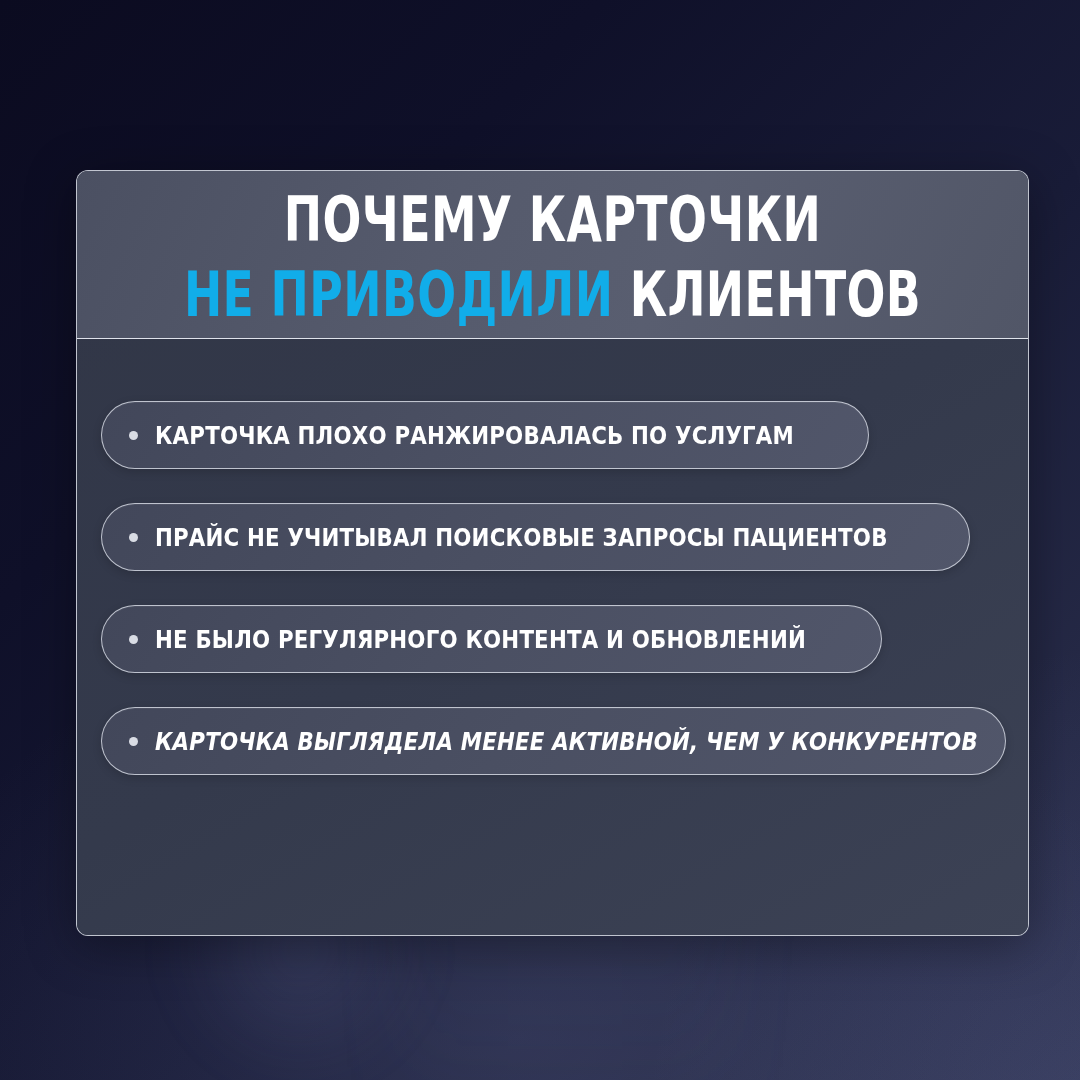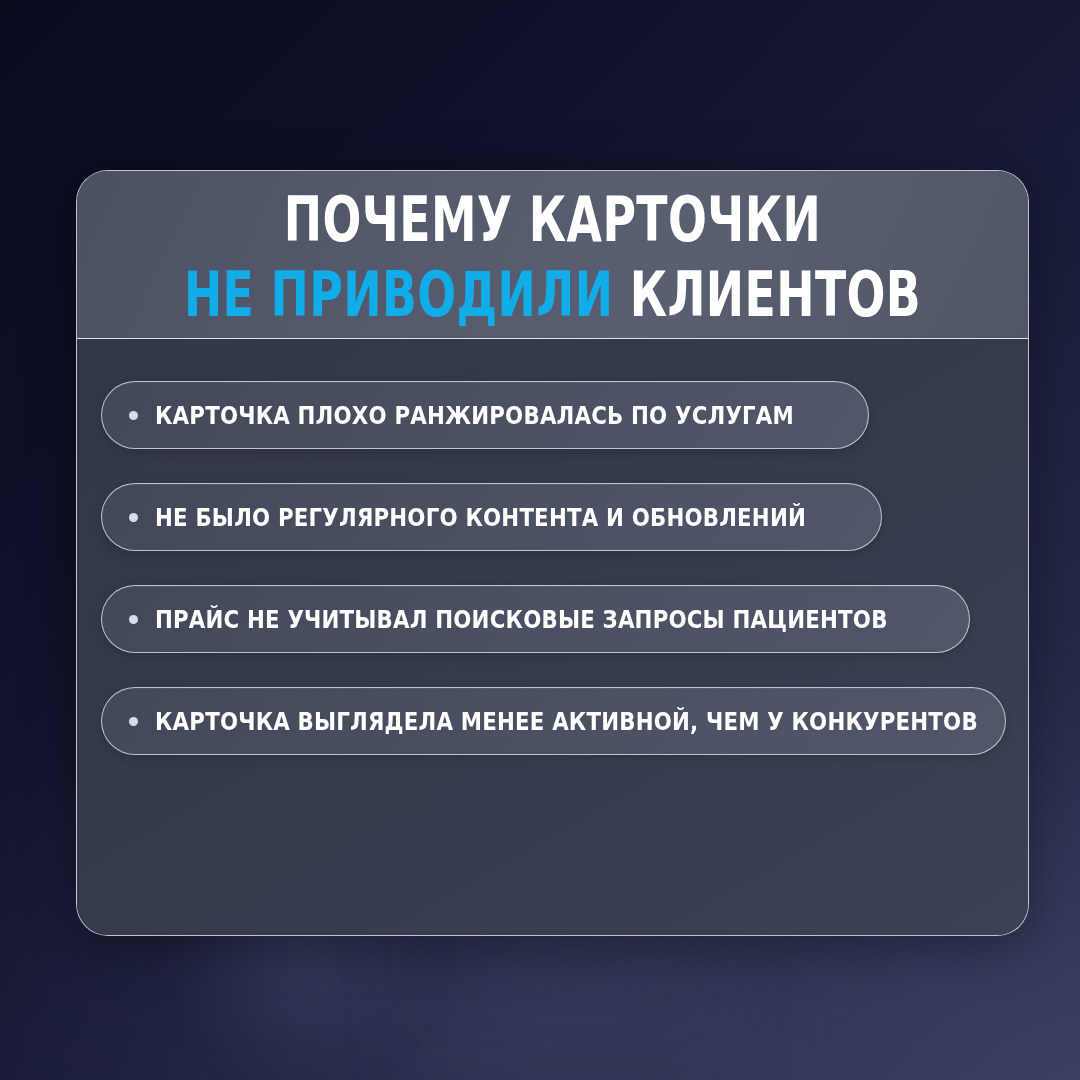--- a/index.html
+++ b/index.html
@@ -36,21 +36,21 @@
     background:radial-gradient(circle at 50% 50%, rgba(140,150,195,0.16) 0%, rgba(0,0,0,0) 70%);
     filter:blur(26px);
     pointer-events:none;
   }
 
   
   #card {
     position:absolute;
     left:76px; top:170px;
     width:953px; height:766px;
-    border-radius:32px;
+    border-radius:12px;
     border:1px solid rgba(228,231,240,0.80);
     overflow:hidden;
     background:linear-gradient(160deg,#343949 0%, #343a4b 40%, #3b4154 100%);
     box-shadow:0 10px 50px rgba(0,0,0,0.35);
   }
 
   #card-header {
     position:relative;
     height:168px;
     background:
@@ -79,41 +79,41 @@
   }
   #title-line-1 { font-size:62px; margin-bottom:13px; }
   #title-line-2 { font-size:62px; }
 
   .accent { color:#11ade9; }
 
   #card-body {
     position:relative;
     height:597px;
     background:linear-gradient(150deg,#30354695 0%, #343a4c 45%, #3c4255 100%);
-    padding:42px 0 0 24px;
+    padding:62px 0 0 24px;
   }
 
   
   #pill-list { list-style:none; }
 
   .pill {
     position:relative;
     display:flex;
     align-items:center;
     height:68px;
     margin-bottom:34px;
     padding:0 26px 0 27px;
     border:1px solid rgba(225,229,238,0.78);
     border-radius:40px;
     background:linear-gradient(125deg, #42475a 0%, #4a4f62 45%, #51566a 100%);
     box-shadow:inset 0 1px 0 rgba(255,255,255,0.06), 0 3px 10px rgba(0,0,0,0.16);
     width:max-content;
     max-width:905px;
   }
-  .pill:last-child { margin-bottom:14px; }
+  .pill:last-child { margin-bottom:14px;font-style:italic; }
 
   .pill-bullet {
     width:9px; height:9px;
     border-radius:50%;
     background:#d9dce4;
     flex:0 0 auto;
     margin-right:17px;
   }
 
   .pill-text {
@@ -150,26 +150,26 @@
     <div id="card-body">
       <ul id="pill-list">
 
         <li class="pill">
           <span class="pill-bullet"></span>
           <span class="pill-text">КАРТОЧКА ПЛОХО РАНЖИРОВАЛАСЬ ПО УСЛУГАМ</span>
         </li>
 
         <li class="pill">
           <span class="pill-bullet"></span>
-          <span class="pill-text">НЕ БЫЛО РЕГУЛЯРНОГО КОНТЕНТА И ОБНОВЛЕНИЙ</span>
+          <span class="pill-text">ПРАЙС НЕ УЧИТЫВАЛ ПОИСКОВЫЕ ЗАПРОСЫ ПАЦИЕНТОВ</span>
         </li>
 
         <li class="pill">
           <span class="pill-bullet"></span>
-          <span class="pill-text">ПРАЙС НЕ УЧИТЫВАЛ ПОИСКОВЫЕ ЗАПРОСЫ ПАЦИЕНТОВ</span>
+          <span class="pill-text">НЕ БЫЛО РЕГУЛЯРНОГО КОНТЕНТА И ОБНОВЛЕНИЙ</span>
         </li>
 
 
         <li class="pill">
           <span class="pill-bullet"></span>
           <span class="pill-text">КАРТОЧКА ВЫГЛЯДЕЛА МЕНЕЕ АКТИВНОЙ, ЧЕМ У КОНКУРЕНТОВ</span>
         </li>
 
       </ul>
     </div>

